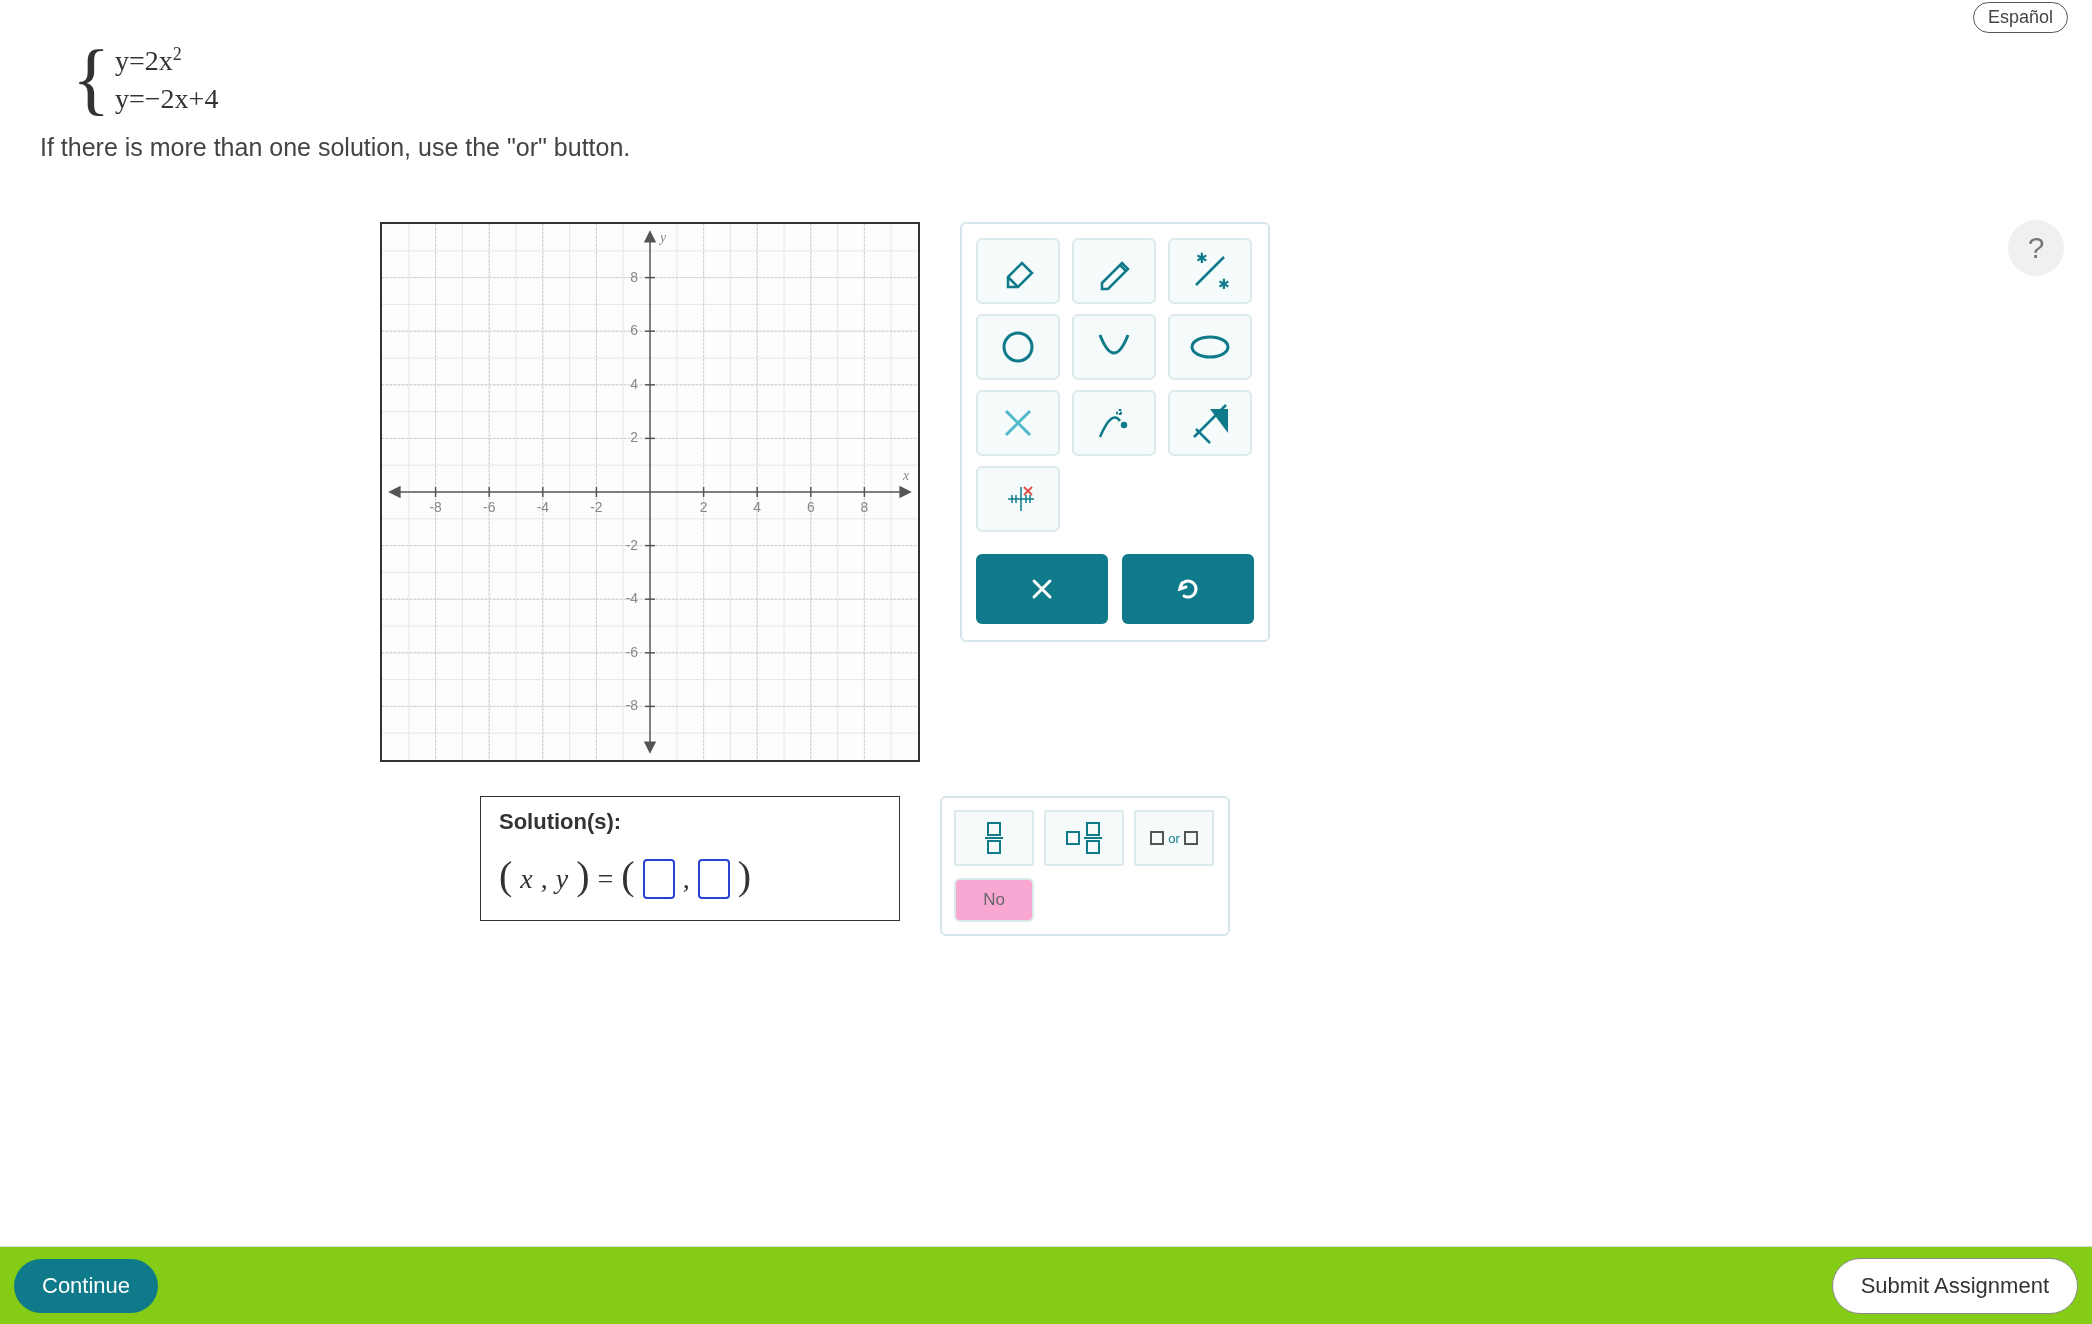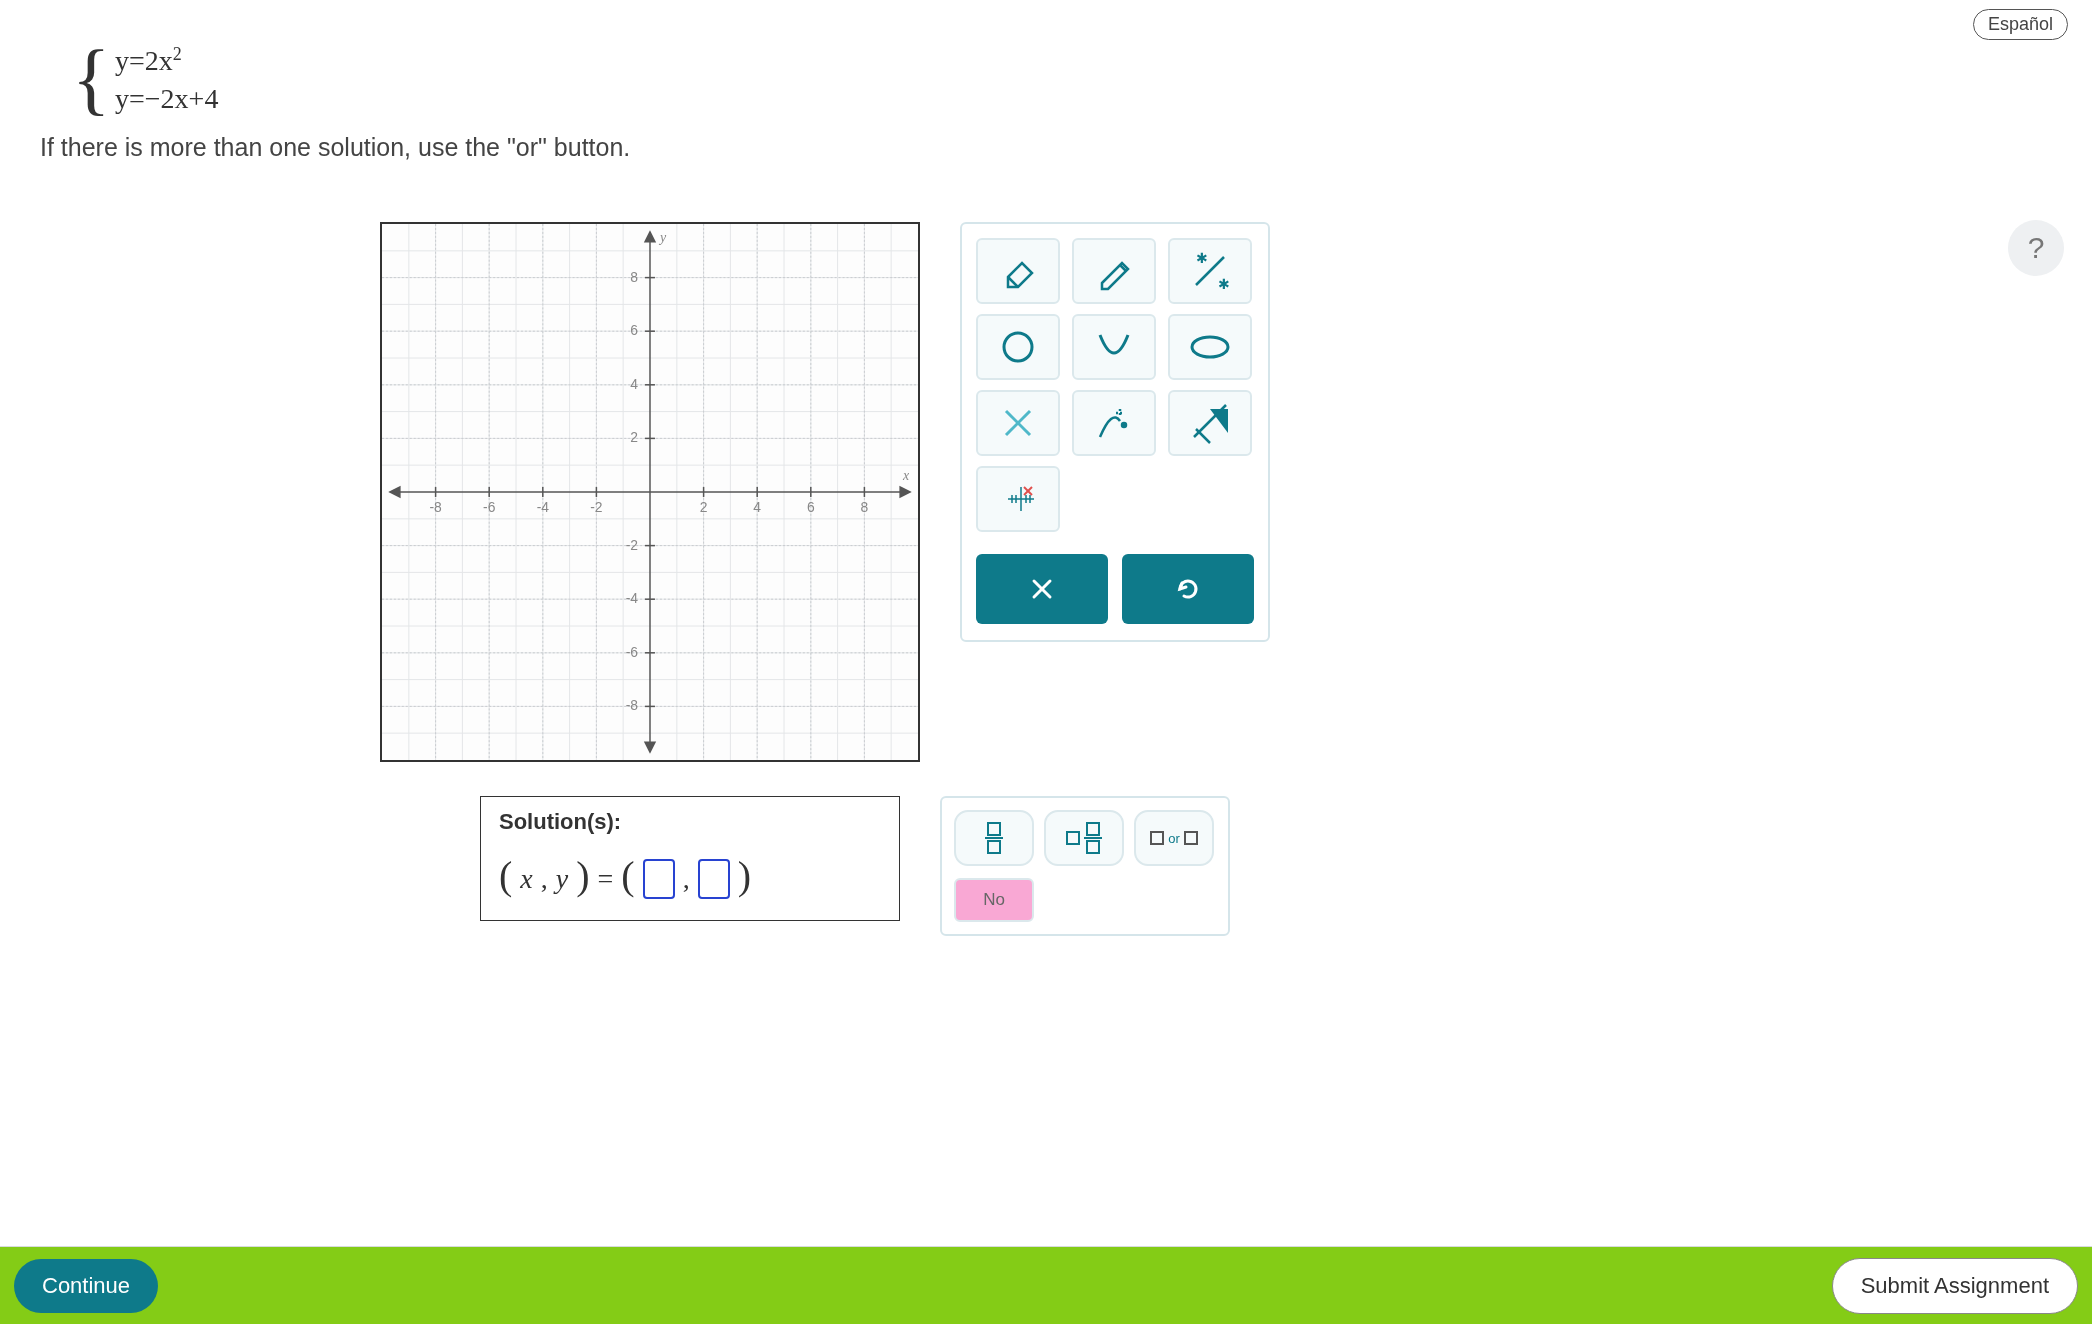--- a/index.html
+++ b/index.html
@@ -1,18 +1,18 @@
 <!DOCTYPE html>
 <html><head>
 <meta charset="utf-8">
 <style>
 * { box-sizing: border-box; margin: 0; padding: 0; }
 body { font-family: Arial, Helvetica, sans-serif; background: #fff; color: #333; position: relative; min-height: 100vh; }
 
-.top-right { position: absolute; top: 9px; right: 24px; }
+.top-right { position: absolute; top: 2px; right: 24px; }
 .espanol-btn { border: 1.5px solid #555; border-radius: 16px; padding: 4px 14px; background: #fff; font-size: 18px; color: #444; cursor: pointer; }
 
 .help-btn { position: absolute; right: 28px; top: 220px; width: 56px; height: 56px; border-radius: 50%; background: #eef0f2; display: flex; align-items: center; justify-content: center; font-size: 30px; color: #777; cursor: pointer; }
 
 .content { padding: 20px 40px 120px 40px; }
 
 .instructions { font-size: 25px; color: #444; line-height: 1.35; }
 .math-system { margin: 24px 0 12px 60px; font-family: 'Times New Roman', serif; font-size: 28px; position: relative; }
 .brace { font-size: 80px; line-height: 80px; position: absolute; left: -28px; top: -6px; font-weight: 100; }
 .eq-line { margin: 6px 15px; }
@@ -36,21 +36,21 @@
 
 .solution-row { display: flex; gap: 40px; margin-top: 34px; margin-left: 440px; align-items: flex-start; }
 .solution-box { width: 420px; border: 1.5px solid #333; border-top: 1.5px solid #333; padding: 12px 18px 18px 18px; }
 .sol-label { font-weight: bold; font-size: 22px; color: #333; margin-bottom: 20px; }
 .sol-eq { font-family: 'Times New Roman', serif; font-size: 28px; display: flex; align-items: center; gap: 8px; }
 .sol-input { display: inline-block; width: 32px; height: 40px; border: 2px solid #2843d1; border-radius: 4px; }
 .paren { font-size: 40px; position: relative; top: -3px; }
 
 .sol-tools { width: 290px; border: 2px solid #d5e5ea; border-radius: 6px; padding: 12px; background: #fff; }
 .sol-tool-grid { display: flex; gap: 10px; margin-bottom: 12px; }
-.sol-tool { width: 80px; height: 56px; border: 2px solid #dbe8ec; border-radius: 14px; background: #f5fafb; display: flex; align-items: center; justify-content: center; cursor: pointer; font-size: 14px; color: #0e7a8a; }
+.sol-tool { width: 80px; height: 56px; border: 2px solid #dbe8ec; border-radius: 2px; background: #f5fafb; display: flex; align-items: center; justify-content: center; cursor: pointer; font-size: 14px; color: #0e7a8a; }
 .frac-box { display: flex; flex-direction: column; align-items: center; gap: 1px; }
 .frac-sq { width: 14px; height: 14px; border: 2px solid #0e7a8a; }
 .frac-line { width: 18px; height: 2px; background: #0e7a8a; }
 .mixed-frac { display: flex; align-items: center; gap: 4px; }
 .or-tool { display: flex; align-items: center; gap: 4px; font-size: 13px; }
 .or-tool .sq { width: 14px; height: 14px; border: 2px solid #555; }
 .no-btn { width: 80px; height: 44px; border: 2px solid #dbe8ec; border-radius: 6px; background: #f9a8d4; display: flex; align-items: center; justify-content: center; font-size: 17px; color: #666; cursor: pointer; }
 
 .footer { position: fixed; bottom: 0; left: 0; right: 0; height: 78px; background: #84cc16; border-top: 1px solid #d8dbdd; display: flex; align-items: center; justify-content: space-between; padding: 0 14px; }
 .continue-btn { background: #0e7a8a; color: #fff; border: none; border-radius: 30px; padding: 14px 28px; font-size: 22px; cursor: pointer; }

